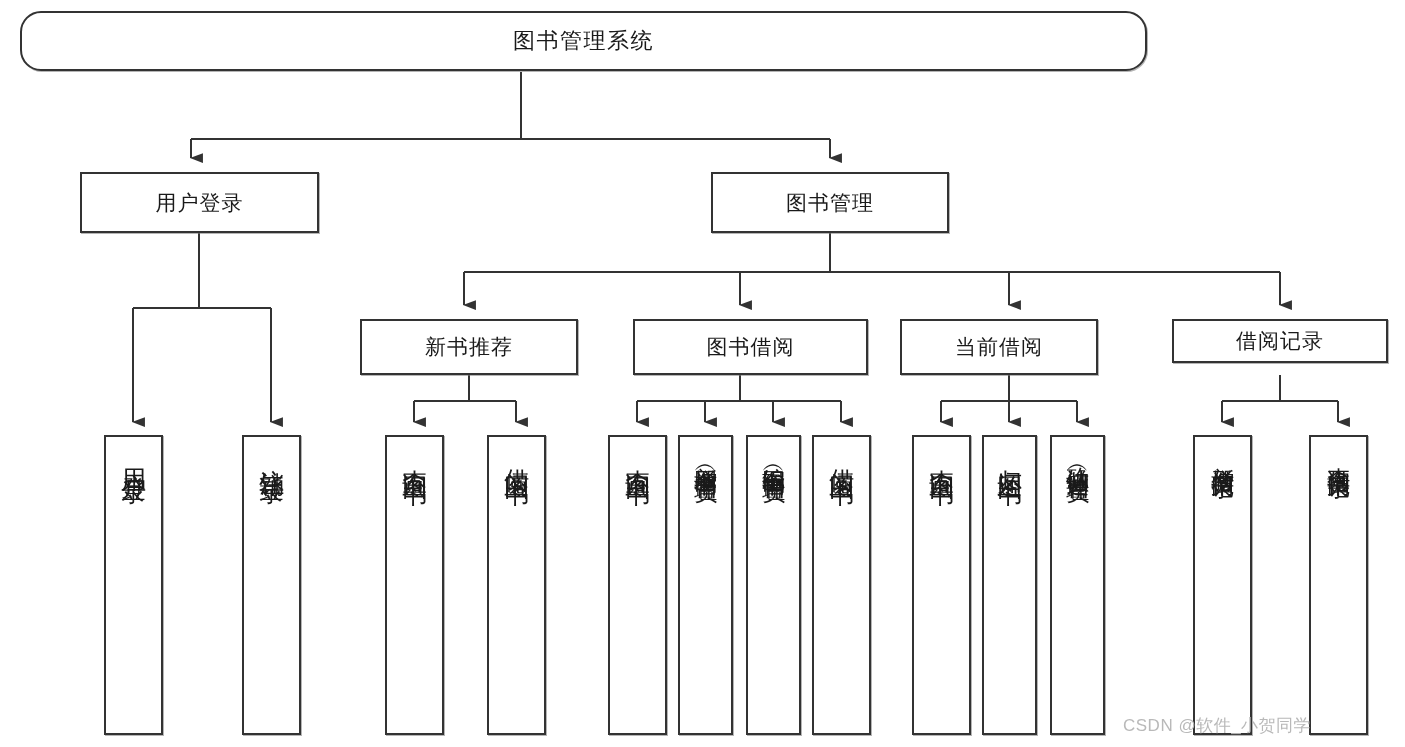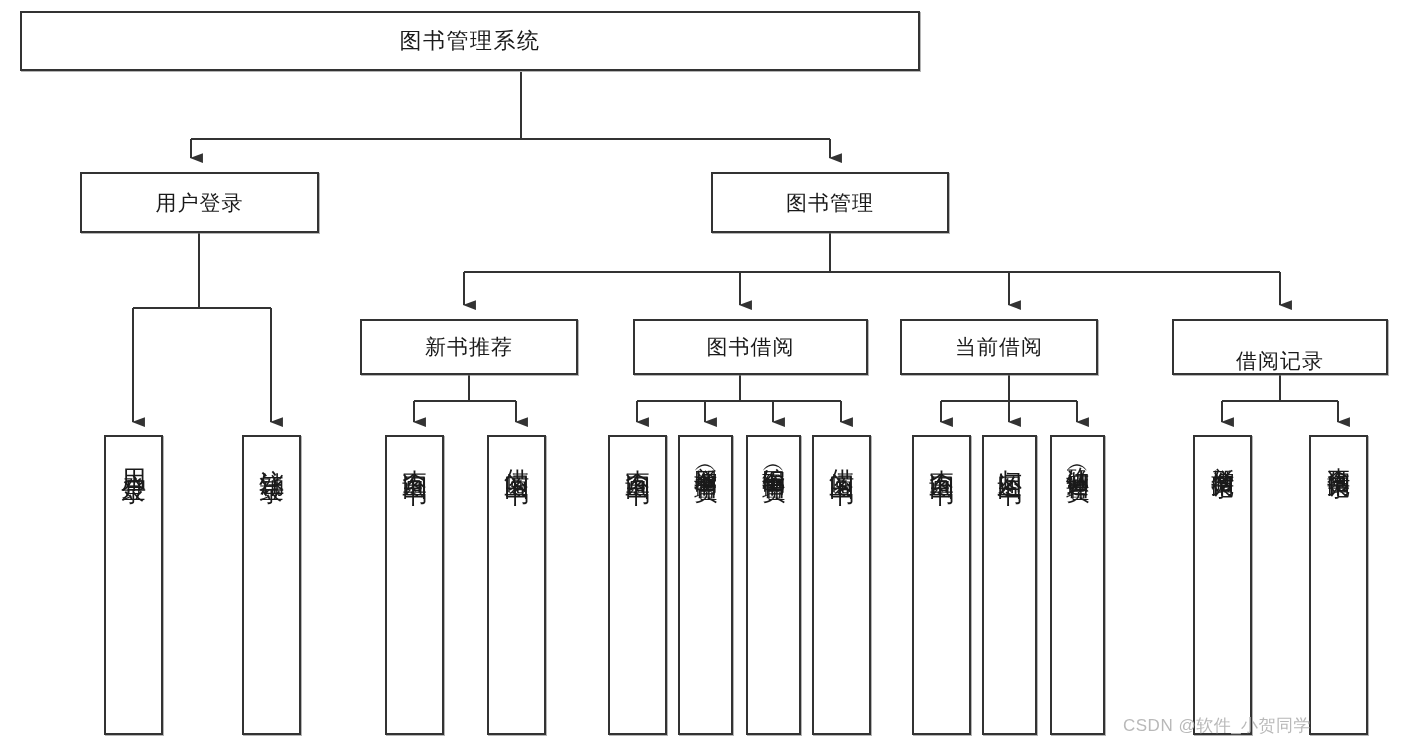--- a/index.html
+++ b/index.html
@@ -106,21 +106,21 @@
       <path d="M1009,401 L1009,422" marker-end="url(#arrow)"></path>
       <path d="M1077,401 L1077,422" marker-end="url(#arrow)"></path>
 
       <path d="M1280,375 L1280,401"></path>
       <path d="M1222,401 L1338,401"></path>
       <path d="M1222,401 L1222,422" marker-end="url(#arrow)"></path>
       <path d="M1338,401 L1338,422" marker-end="url(#arrow)"></path>
     </g>
   </svg>
 
-  <div class="node h-node root" style="left:20px;top:11px;width:900px;height:60px;">
+  <div class="node h-node root" style="left:20px;top:11px;width:1127px;height:60px;border-radius:21px;">
     <span class="lbl">图书管理系统</span>
   </div>
 
   <div class="node h-node" style="left:80px;top:172px;width:239px;height:61px;">
     <span class="lbl">用户登录</span>
   </div>
 
   <div class="node h-node" style="left:711px;top:172px;width:238px;height:61px;">
     <span class="lbl">图书管理</span>
   </div>
@@ -130,21 +130,21 @@
   </div>
 
   <div class="node h-node" style="left:633px;top:319px;width:235px;height:56px;justify-content:center;">
     <span class="lbl">图书借阅</span>
   </div>
 
   <div class="node h-node" style="left:900px;top:319px;width:198px;height:56px;">
     <span class="lbl">当前借阅</span>
   </div>
 
-  <div class="node h-node" style="left:1172px;top:319px;width:216px;height:56px;align-items:flex-end;">
+  <div class="node h-node" style="left:1172px;top:319px;width:216px;height:44px;">
     <span class="lbl">借阅记录</span>
   </div>
 
   <div class="node v-node" style="left:104px;top:435px;width:59px;height:300px;">
     <span class="lbl">用户登录</span>
   </div>
 
   <div class="node v-node" style="left:242px;top:435px;width:59px;height:300px;">
     <span class="lbl">注销登录</span>
   </div>

